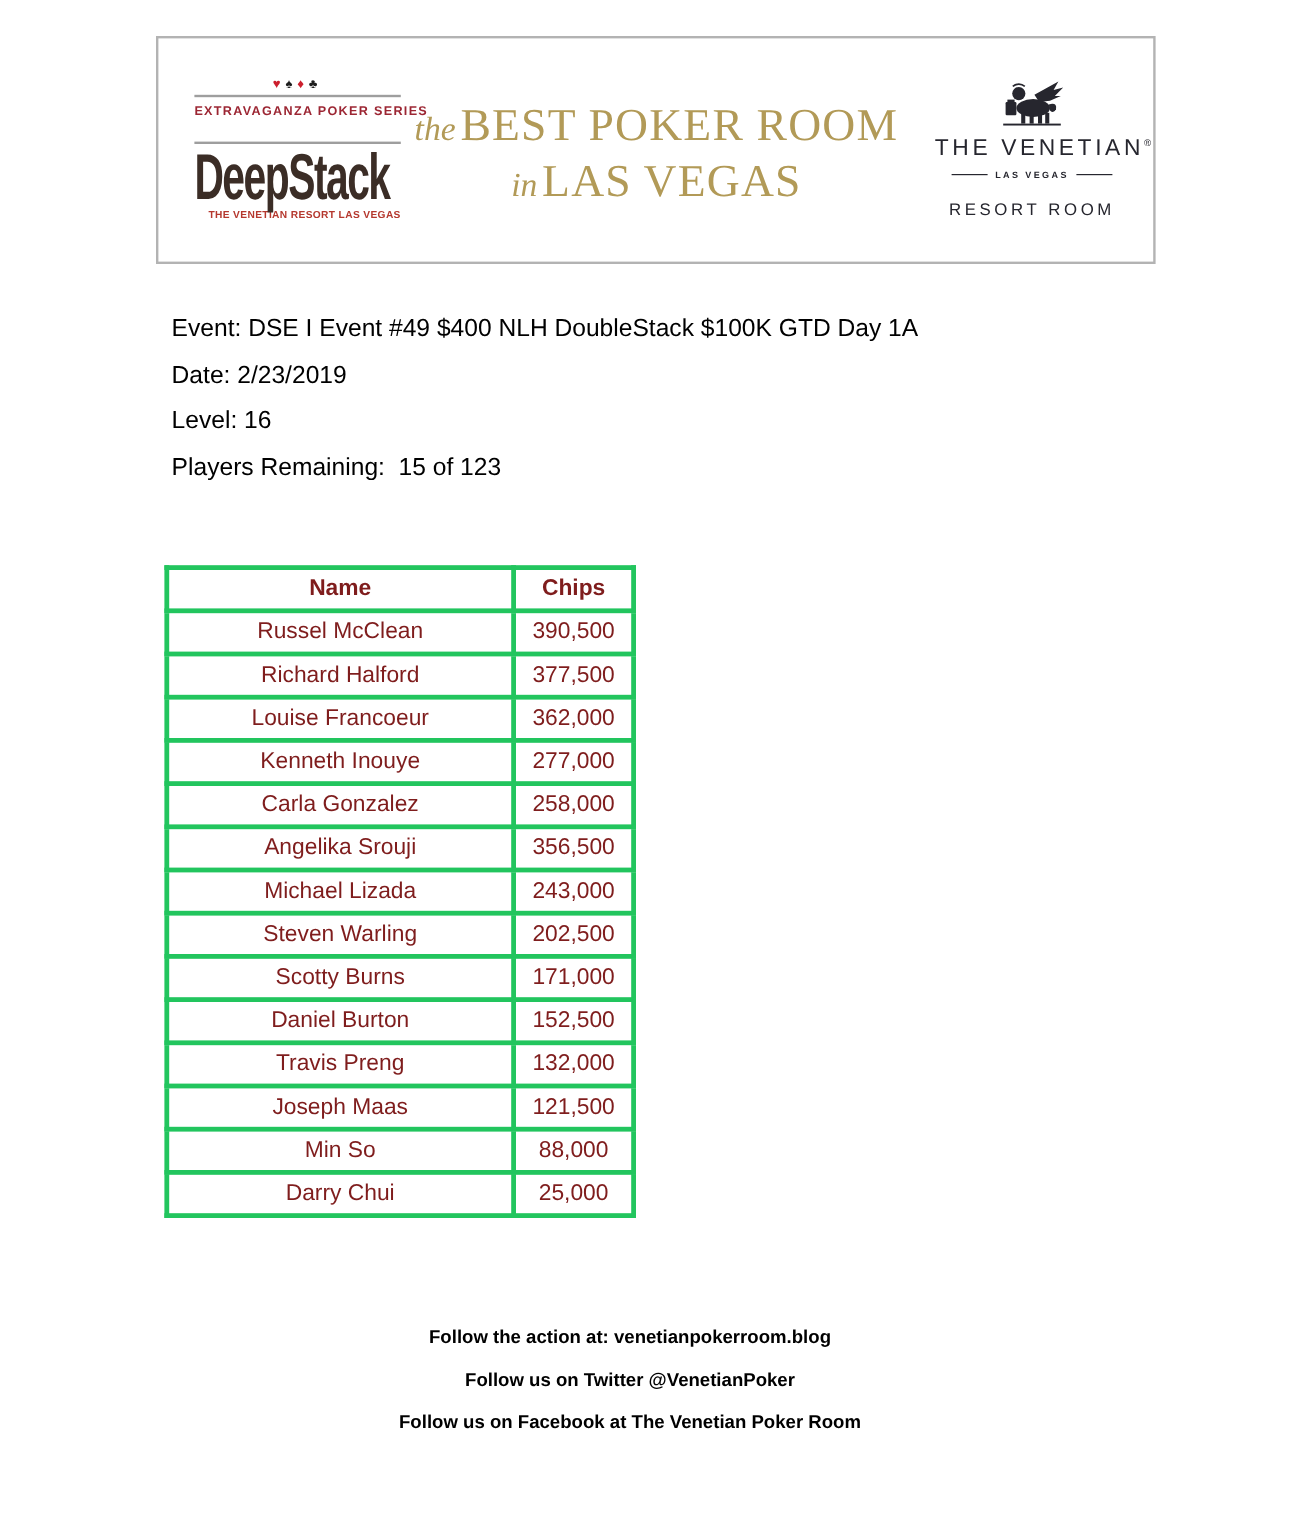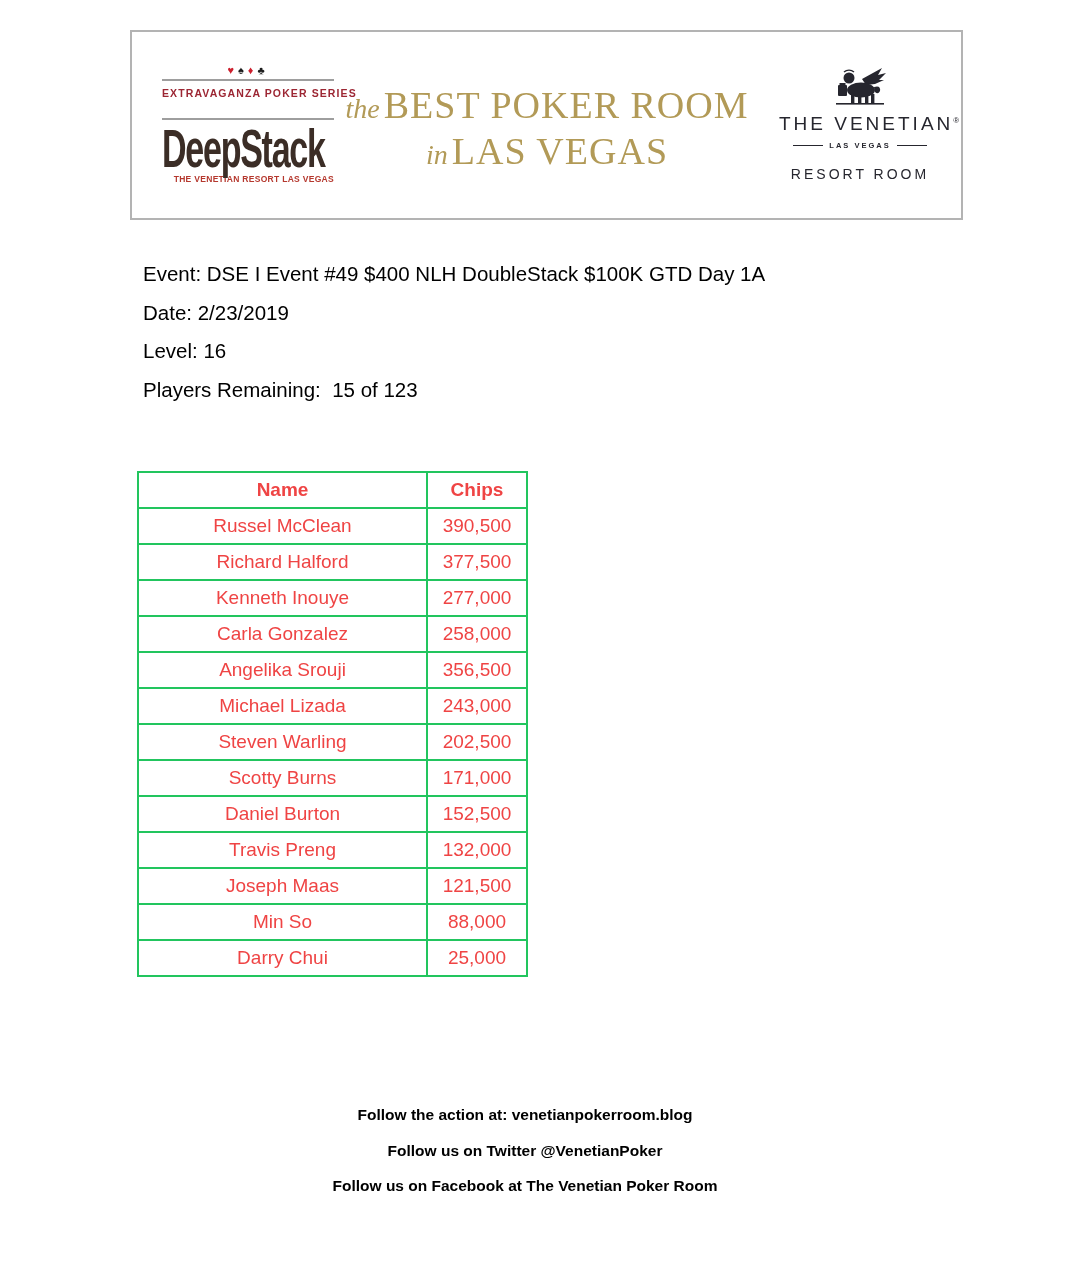--- a/index.html
+++ b/index.html
@@ -39,22 +39,22 @@
   .ven-loc-text { font-size:7.5px; letter-spacing:2px; font-weight:bold; }
   .ven-dash { display:inline-block; width:30px; height:1px; background:#26262e; }
   .ven-room { font-size:14px; letter-spacing:3px; margin-top:16px; white-space:nowrap; }
 
   
   .event-info { position:absolute; left:143px; top:255px; font-size:20.5px; color:#000000; }
   .event-info div { line-height:38.5px; white-space:pre; }
 
   
   .chip-table { position:absolute; left:137px; top:471px; border-collapse:collapse; }
-  .chip-table th, .chip-table td { border:2px solid #22c55e; text-align:center; vertical-align:middle;
-        font-size:19px; color:#ef4444; height:36px; padding:0; }
+  .chip-table th, .chip-table td { border:4px solid #22c55e; text-align:center; vertical-align:middle;
+        font-size:19px; color:#7f1d1d; height:36px; padding:0; }
   .chip-table th { font-weight:bold; }
   .col-name { width:289px; }
   .col-chips { width:100px; }
 
   
   .footer { position:absolute; left:0px; top:1097px; width:1050px; text-align:center;
             font-weight:bold; font-size:15.5px; color:#000; }
   .footer div { line-height:35.5px; }
 </style>
 </head>
@@ -137,20 +137,24 @@
     <tbody>
       <tr>
           <td>Russel McClean</td>
           <td>390,500</td>
         </tr>
       <tr>
           <td>Richard Halford</td>
           <td>377,500</td>
         </tr>
       <tr>
+          <td>Louise Francoeur</td>
+          <td>362,000</td>
+        </tr>
+      <tr>
           <td>Kenneth Inouye</td>
           <td>277,000</td>
         </tr>
       <tr>
           <td>Carla Gonzalez</td>
           <td>258,000</td>
         </tr>
       <tr>
           <td>Angelika Srouji</td>
           <td>356,500</td>

